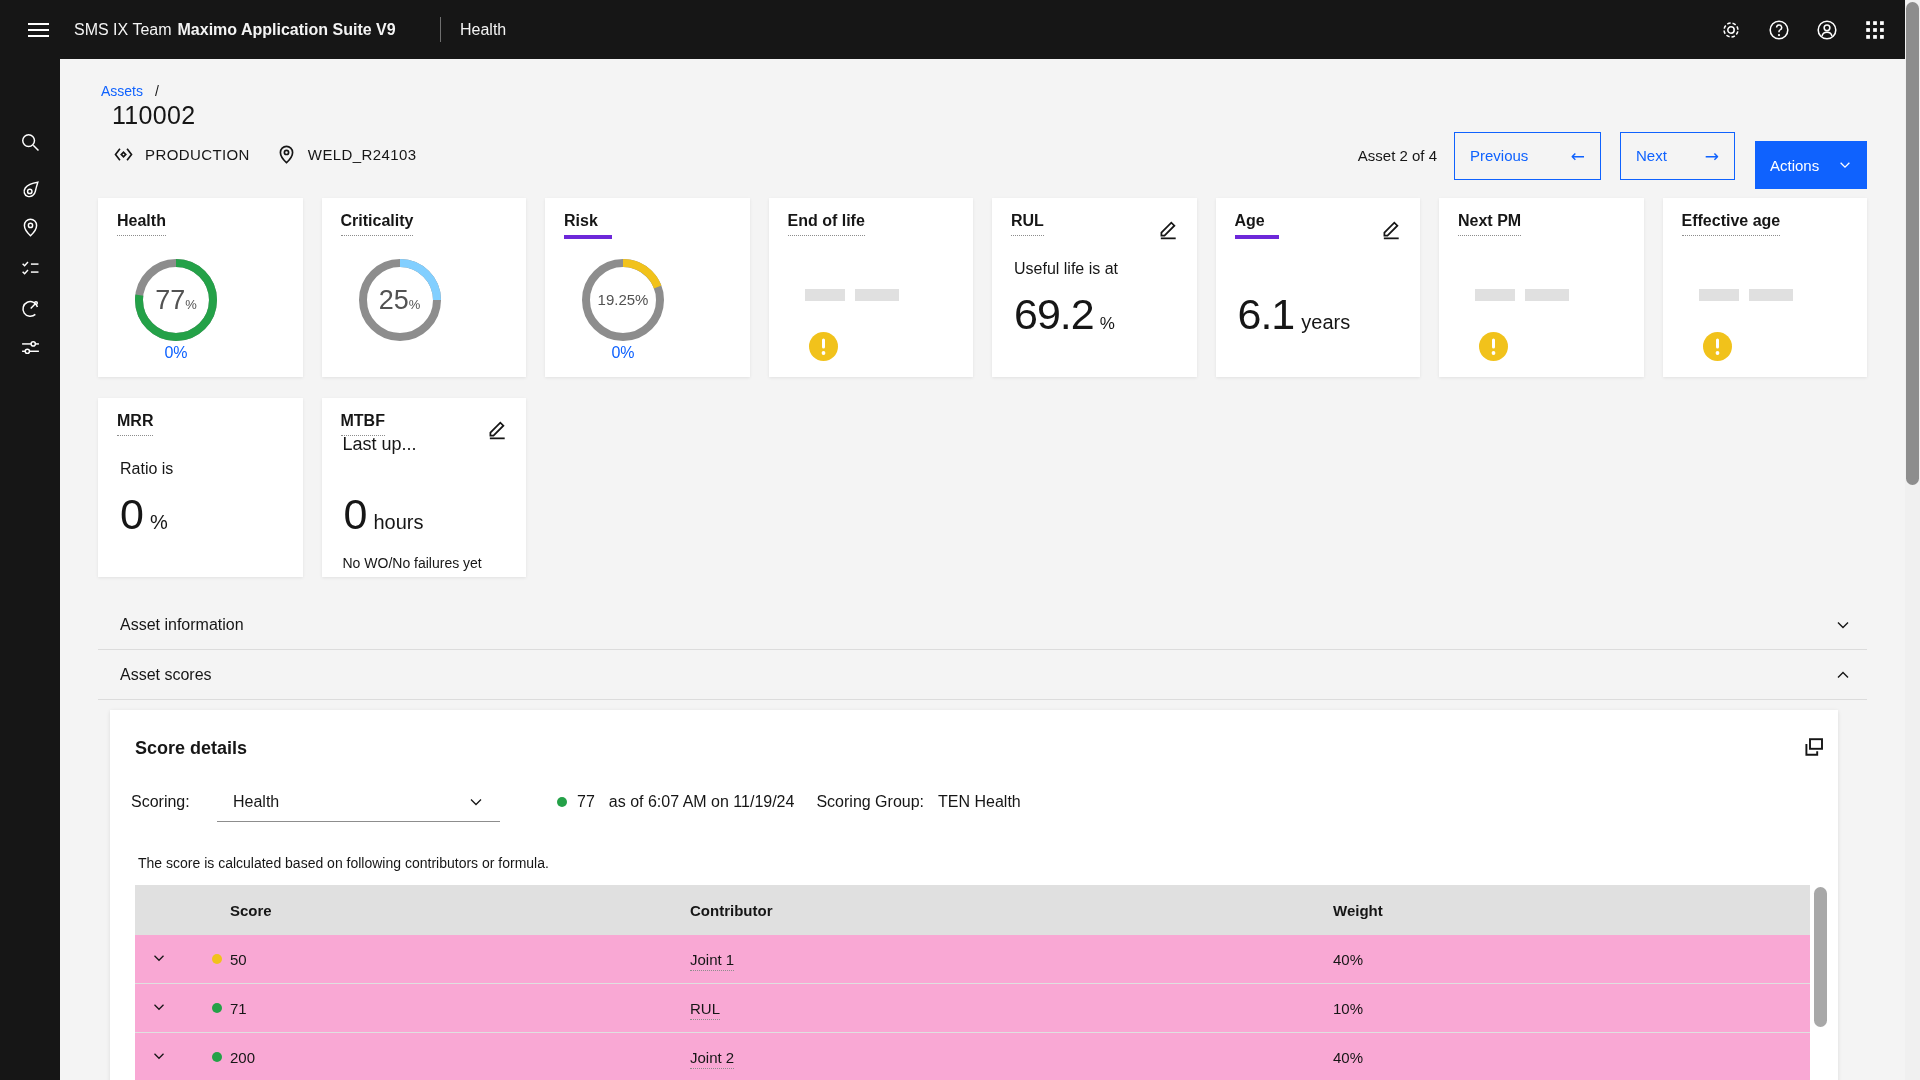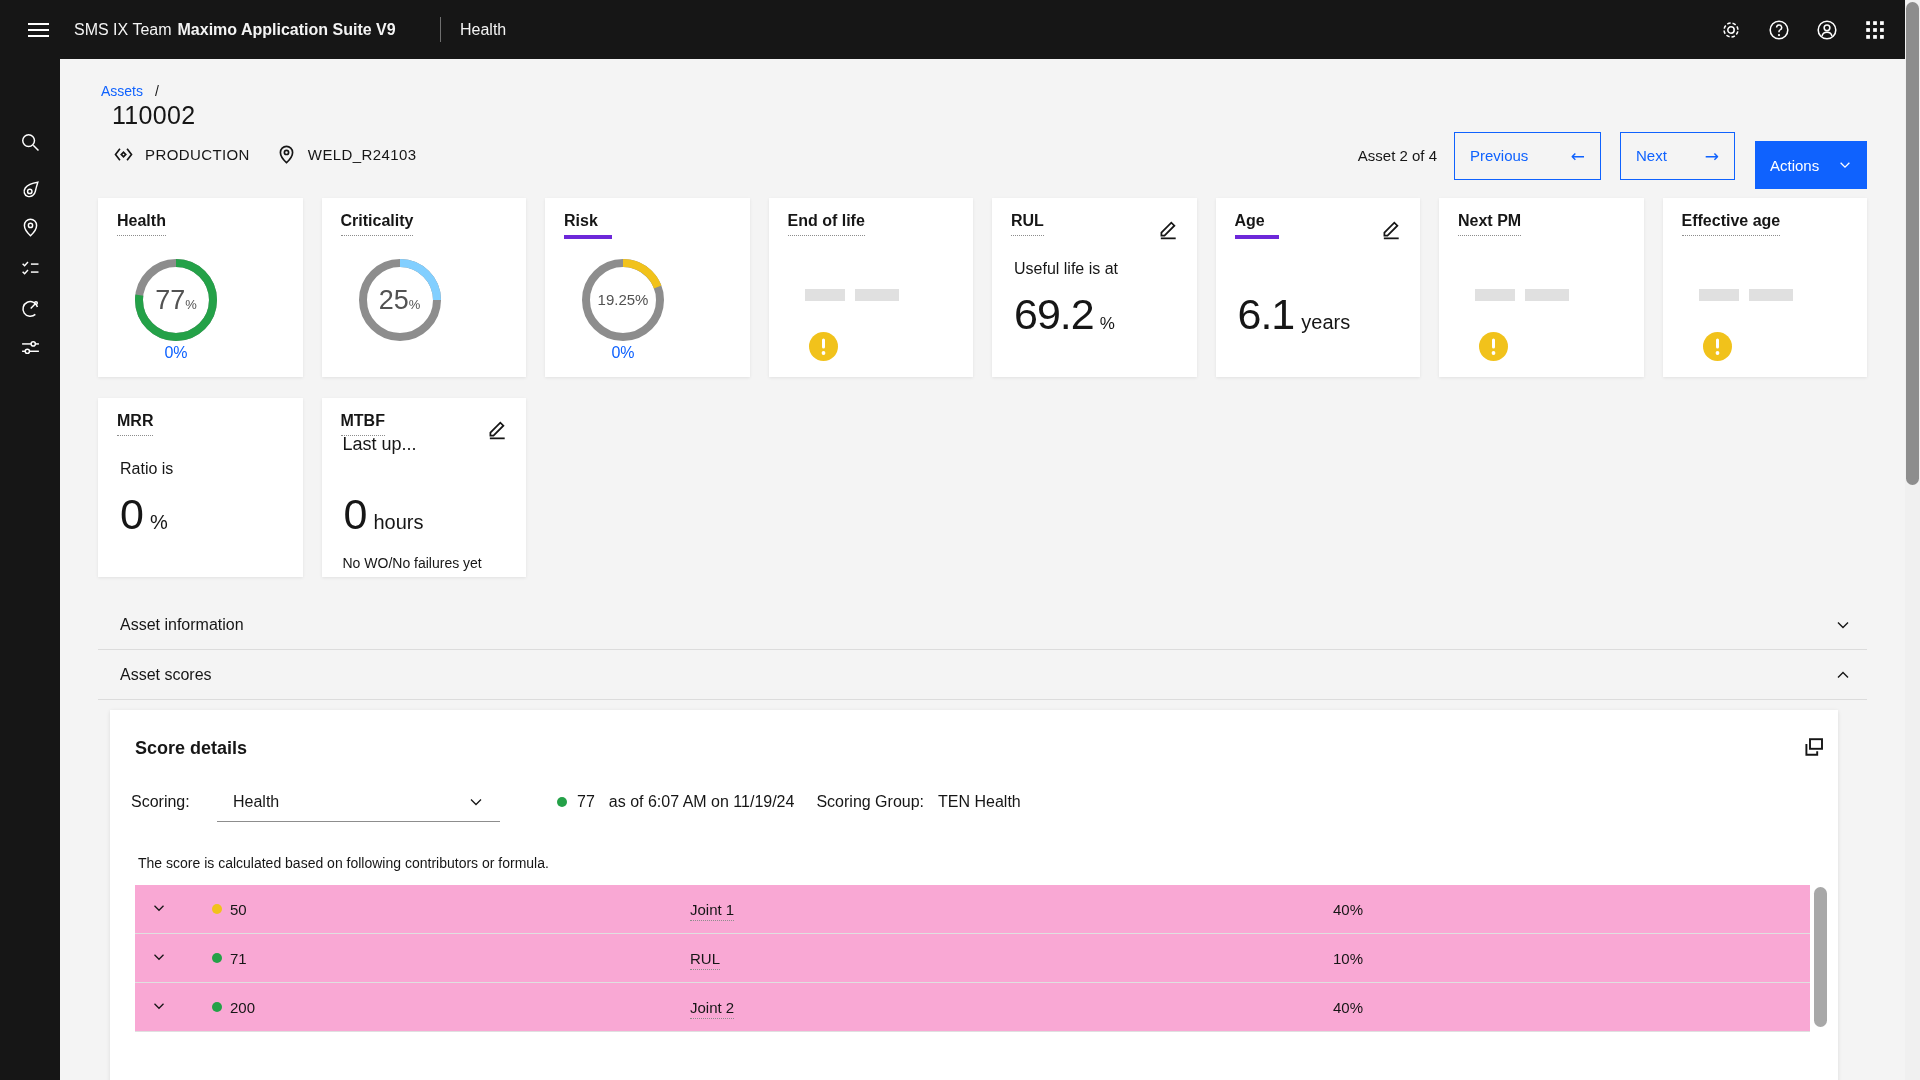--- a/index.html
+++ b/index.html
@@ -409,20 +409,26 @@
       <span class="status-dot dot-77" style="background:#24a148"></span>
       <span class="score-num">77</span>
       <span class="asof">as of 6:07 AM on 11/19/24</span>
       <span class="grp-label">Scoring Group:</span>
       <span class="grp-val">TEN Health</span>
     </div>
 
     <p class="panel-note">The score is calculated based on following contributors or formula.</p>
 
     <div class="score-table">
+      <div class="t-row t-head">
+        <span></span>
+        <span class="c-score">Score</span>
+        <span>Contributor</span>
+        <span class="c-weight">Weight</span>
+      </div>
 
       <div class="t-row t-body-row">
         <button class="expand-btn"><svg width="18" height="18" viewBox="0 0 20 20">
               <polyline points="5,7.5 10,12.5 15,7.5" fill="none" stroke="#161616" stroke-width="1.4"></polyline>
             </svg></button>
         <span class="cell-score">
             <span class="status-dot" style="background:#f1c21b"></span>
             <span>50</span>
           </span>
         <span><a class="contrib-link">Joint 1</a></span>

